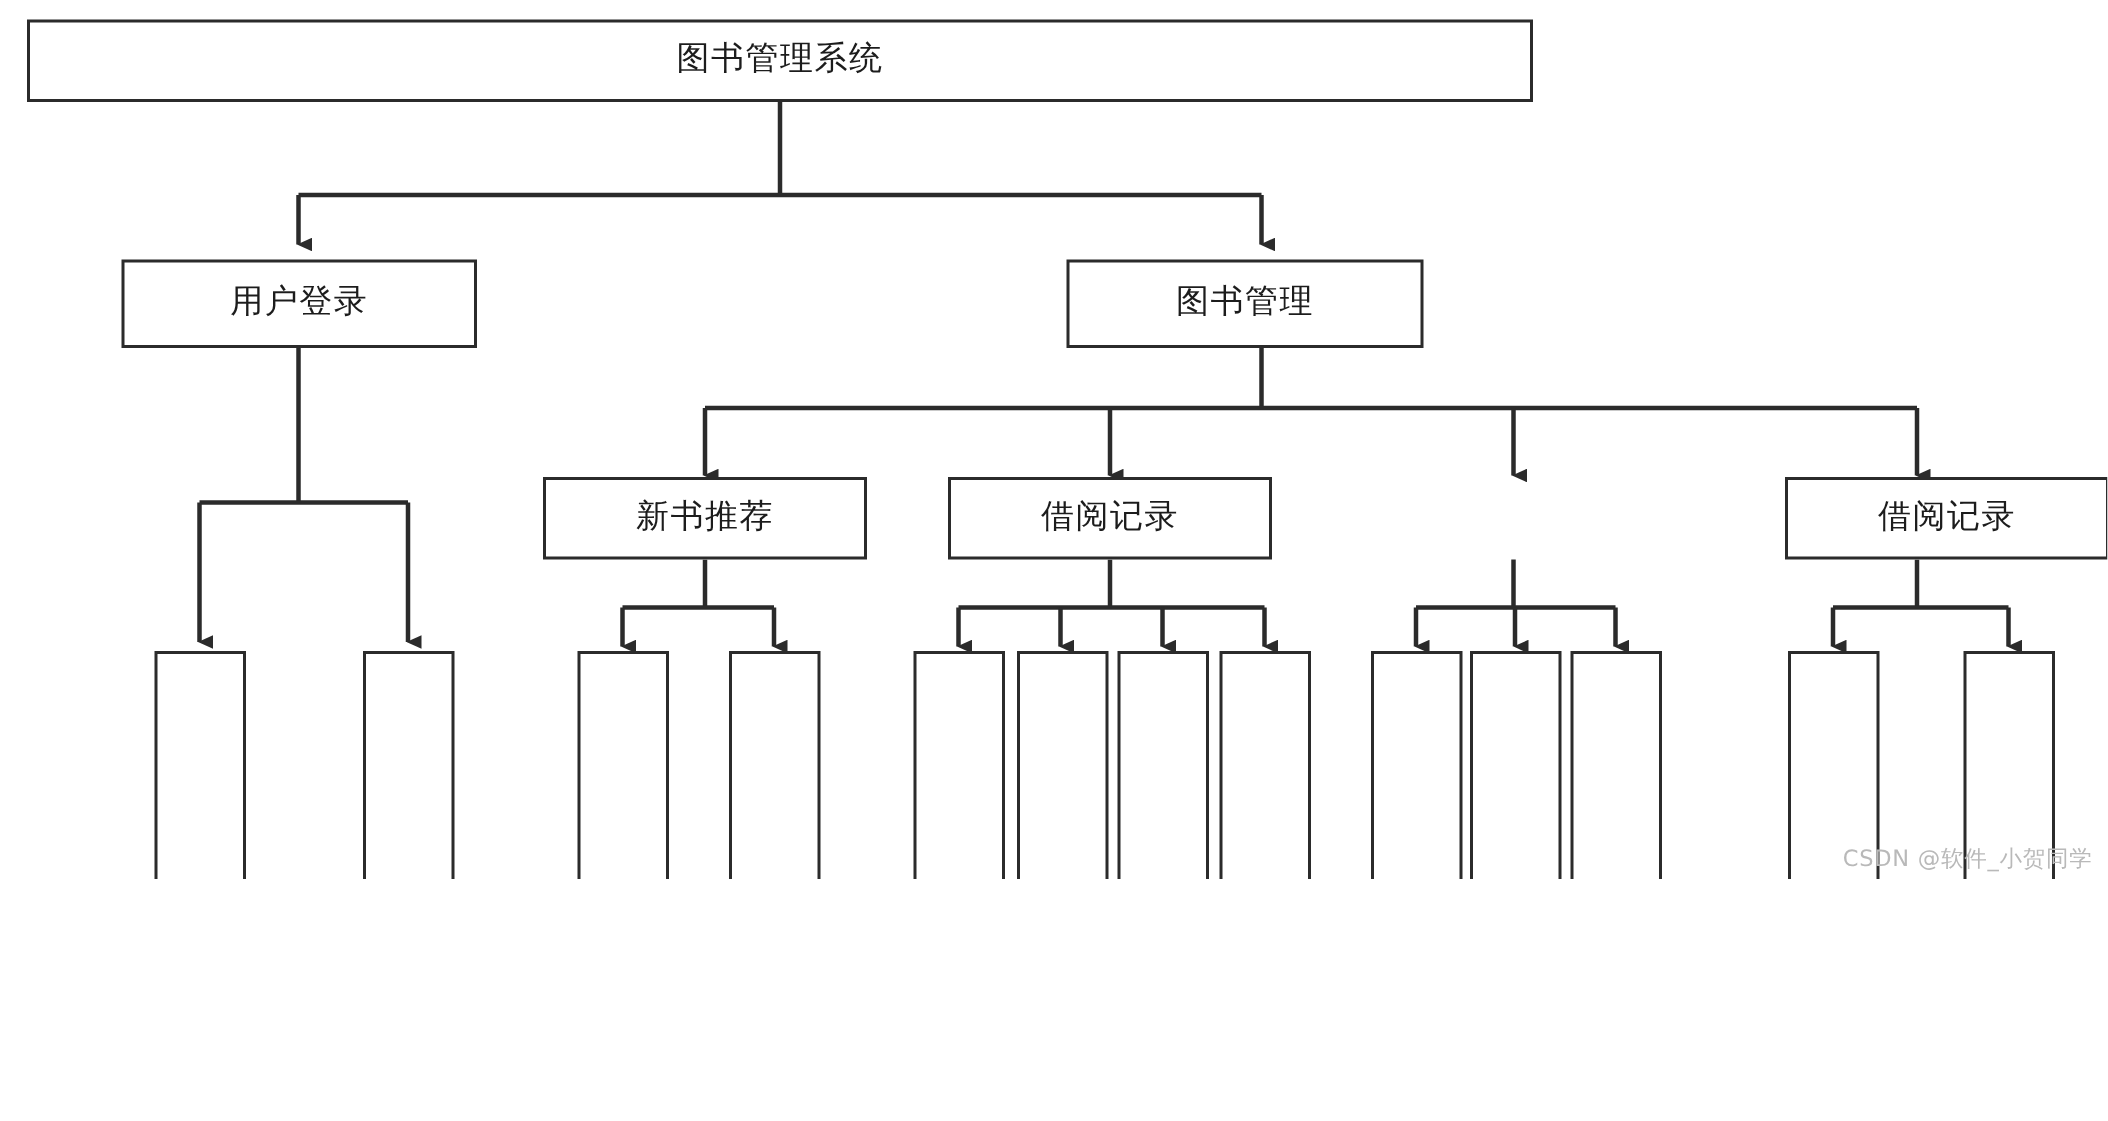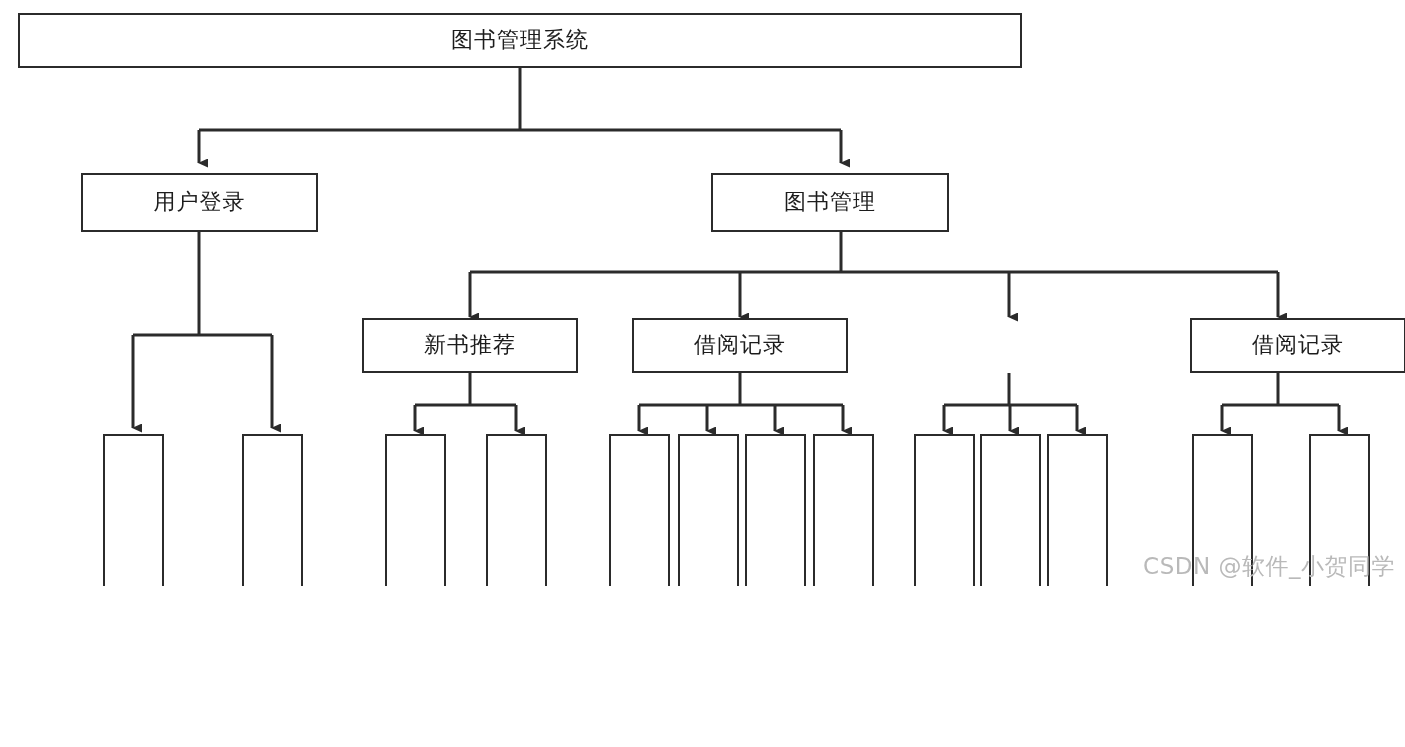--- a/index.html
+++ b/index.html
@@ -56,21 +56,21 @@
     letter-spacing: 1px;
   }
   .node-label {
     display: block;
     white-space: pre;
   }
   #watermark {
     position: absolute;
     right: 10px;
     bottom: 4px;
-    font-size: 23px;
+    font-size: 15px;
     color: #b9b9b9;
     z-index: 5;
     white-space: nowrap;
     pointer-events: none;
     letter-spacing: 0.5px;
   }
 </style>
 </head>
 <body>
 

